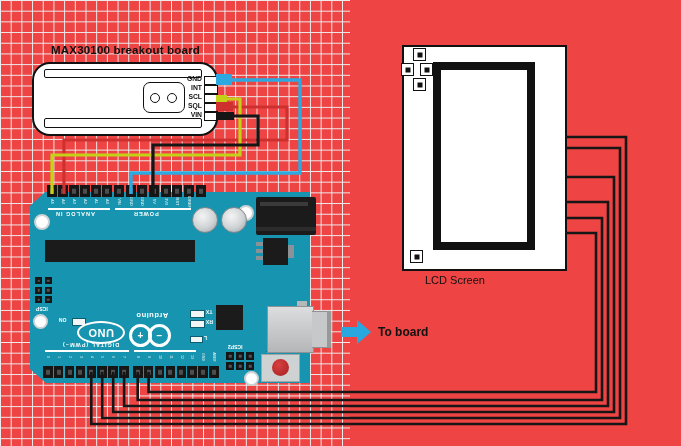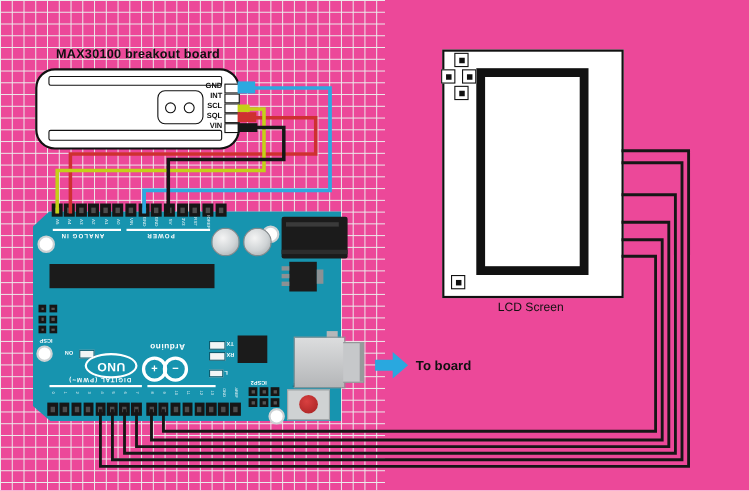--- a/index.html
+++ b/index.html
@@ -1,16 +1,16 @@
 <!DOCTYPE html>
 <html><head>
 <meta charset="utf-8">
 <style>
   html,body{margin:0;padding:0;background:#fff;}
-  #canvas{position:relative;width:681px;height:446px;background:#ec4899;overflow:hidden;
+  #canvas{position:relative;width:681px;height:446px;background:#ef4444;overflow:hidden;
           font-family:"Liberation Sans",sans-serif;}
   .abs{position:absolute;}
   .grid{background-image:linear-gradient(#ececec 1px,transparent 1px),
         linear-gradient(90deg,#ececec 1px,transparent 1px);background-size:10.7px 10.7px;}
   
   .maxboard{border:2.5px solid #111;border-radius:18px;background:#fff;}
   .bar{border:1.6px solid #111;border-radius:2px;background:#fff;}
   .sensor{border:1.6px solid #111;border-radius:7px;background:#fff;}
   .sled{border:1.6px solid #111;border-radius:50%;background:#fff;}
   .maxtitle{font-weight:bold;font-size:11.5px;color:#111;letter-spacing:.2px;}
@@ -49,21 +49,21 @@
   .resetcap{border-radius:50%;background:radial-gradient(circle at 40% 35%,#d94040,#a32020);}
   .resetlbl{color:#0e3a47;font-size:4.5px;font-weight:bold;transform:rotate(180deg);}
   .usbbody{background:linear-gradient(180deg,#dcddde,#b4b6b8);border:1px solid #8f9294;}
   .usbplug{background:#c6c8ca;border:1px solid #8f9294;border-left:none;}
   
   .lcdbody{border:2.5px solid #111;background:#fff;}
   .lcdscreen{border:8px solid #111;background:#fff;}
   .mhole{border:1.6px solid #111;background:#fff;position:absolute;}
   .mhole::after{content:"";position:absolute;left:50%;top:50%;width:5px;height:5px;
                 transform:translate(-50%,-50%);background:#111;}
-  .lcdlabel{font-size:11px;color:#111;text-align:center;}
+  .lcdlabel{font-size:11px;color:#111;text-align:left;}
   .laptoplabel{font-size:12px;font-weight:bold;color:#111;}
   svg{position:absolute;left:0;top:0;}
 </style>
 </head>
 <body>
 
 <div id="canvas">
 
   <div class="abs grid" style="left:0;top:0;width:350px;height:446px;"></div>
 

